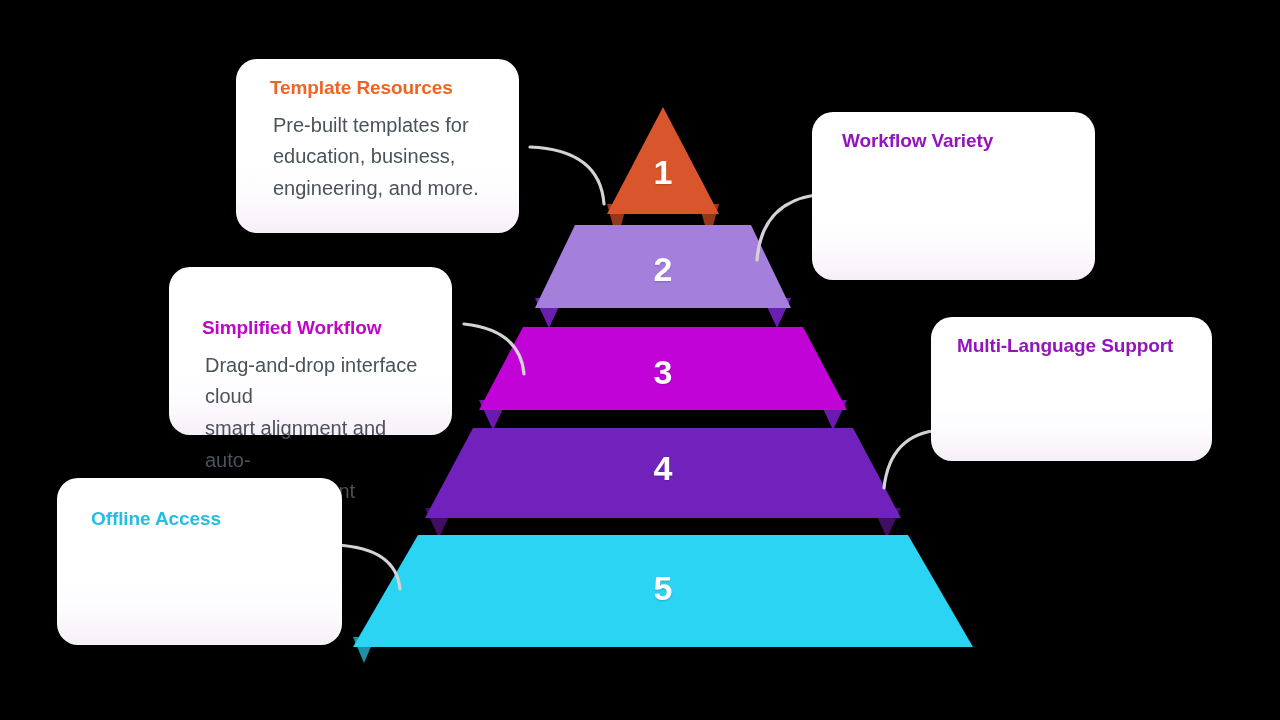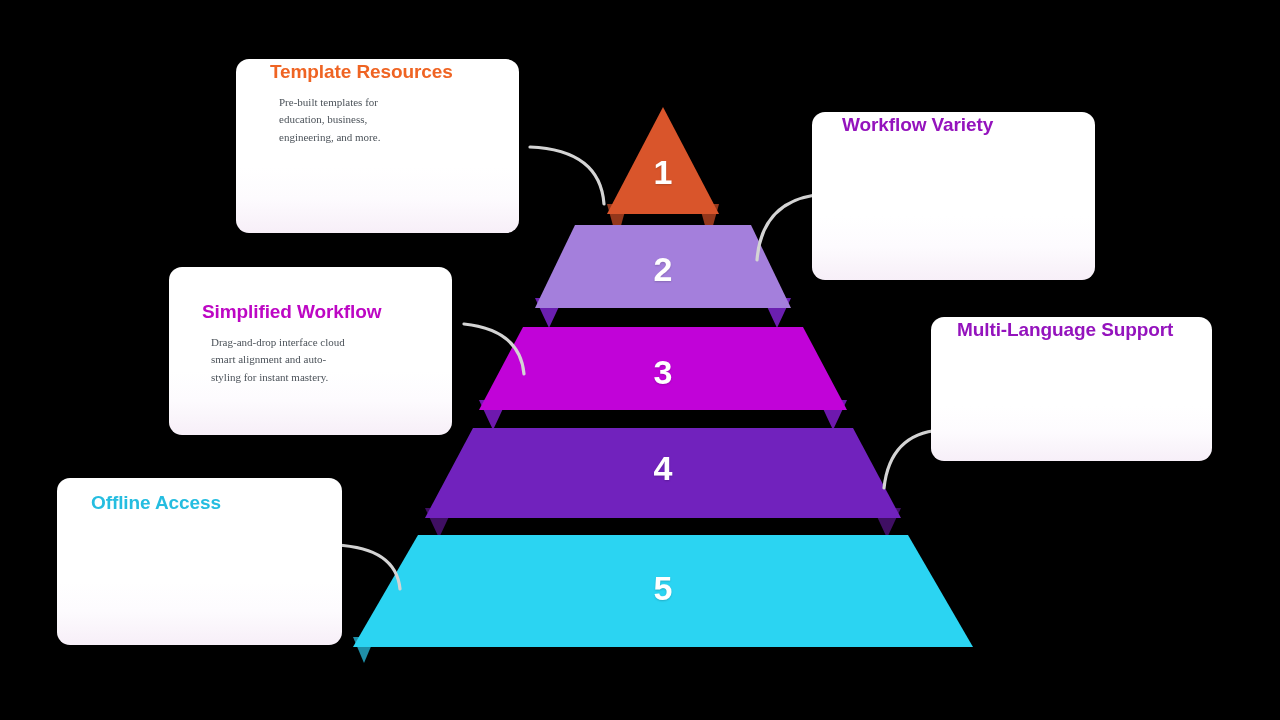--- a/index.html
+++ b/index.html
@@ -37,39 +37,39 @@
     text-align: center;
     transform: translate(-50%, -50%);
     pointer-events: none;
     text-shadow: 0 1px 2px rgba(0,0,0,0.18);
   }
 
   
   .card {
     position: absolute;
     box-sizing: border-box;
-    border-radius: 13px;
+    border-radius: 21px;
     background: linear-gradient(to bottom, #ffffff 0%, #ffffff 62%, #fdfbfe 80%, #f7eff8 100%);
-    padding: 2px 22px 16px 22px;
+    padding: 18px 22px 16px 22px;
     box-shadow: 0 2px 10px rgba(0,0,0,0.12);
   }
   .card-title {
     font-family: "Liberation Sans", sans-serif;
     font-weight: bold;
     font-size: 19px;
     line-height: 1.2;
     margin: 0 0 10px 0;
     letter-spacing: -0.1px;
   }
   .card-body {
-    font-family: Liberation Serif, serif;
-    font-size: 11px;
+    font-family: Liberation Sans, sans-serif;
+    font-size: 20px;
     line-height: 1.58;
     color: #4b5259;
-    margin: 9px;
+    margin: 3px;
     white-space: pre-line;
   }
 
   
   #card-template-resources   { left: 236px; top: 59px;  width: 283px; height: 174px; }
   #card-diagram-variety      { left: 812px; top: 112px; width: 283px; height: 168px; }
   #card-simplified-workflow  { left: 169px; top: 267px; width: 283px; height: 168px; }
   #card-multi-language       { left: 931px; top: 317px; width: 281px; height: 144px; }
   #card-offline-access       { left: 57px;  top: 478px; width: 285px; height: 167px; }
 

